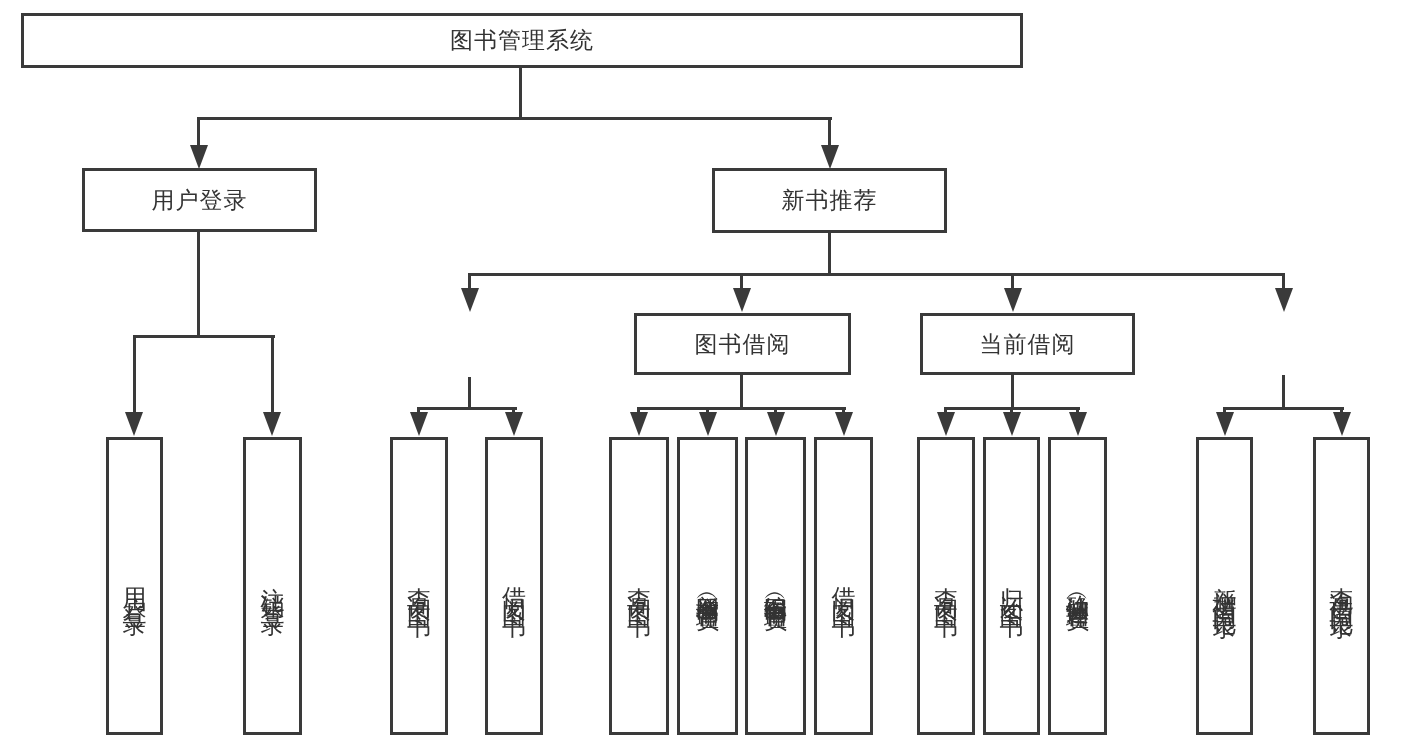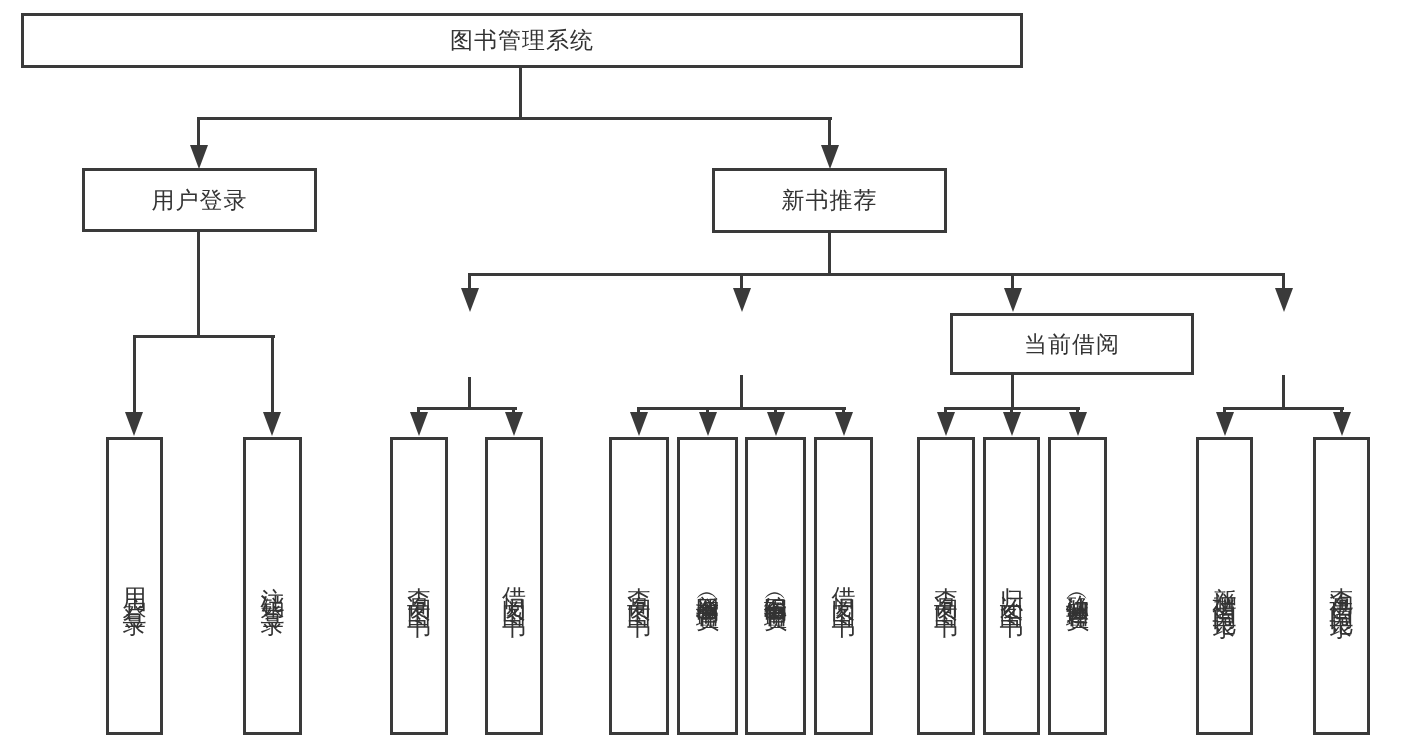--- a/index.html
+++ b/index.html
@@ -63,22 +63,23 @@
 
 <div class="canvas">
 
   <div class="box hbox" style="left:21px;top:13px;width:1002px;height:55px;">图书管理系统</div>
 
   <div class="box hbox" style="left:82px;top:168px;width:235px;height:64px;">用户登录</div>
 
   <div class="box hbox" style="left:712px;top:168px;width:235px;height:65px;">新书推荐</div>
 
 
+  <div class="box hbox" style="left:634px;top:313px;width:217px;height:62px;">图书借阅</div>
 
-  <div class="box hbox" style="left:950px;top:313px;width:244px;height:62px;">当前借阅</div>
+  <div class="box hbox" style="left:920px;top:313px;width:215px;height:62px;">当前借阅</div>
 
 
   <div class="box vbox" style="left:106px;top:437px;width:57px;height:298px;">
     <span class="vtext">用户登录</span>
   </div>
 
   <div class="box vbox" style="left:243px;top:437px;width:59px;height:298px;">
     <span class="vtext">注销登录</span>
   </div>
 

